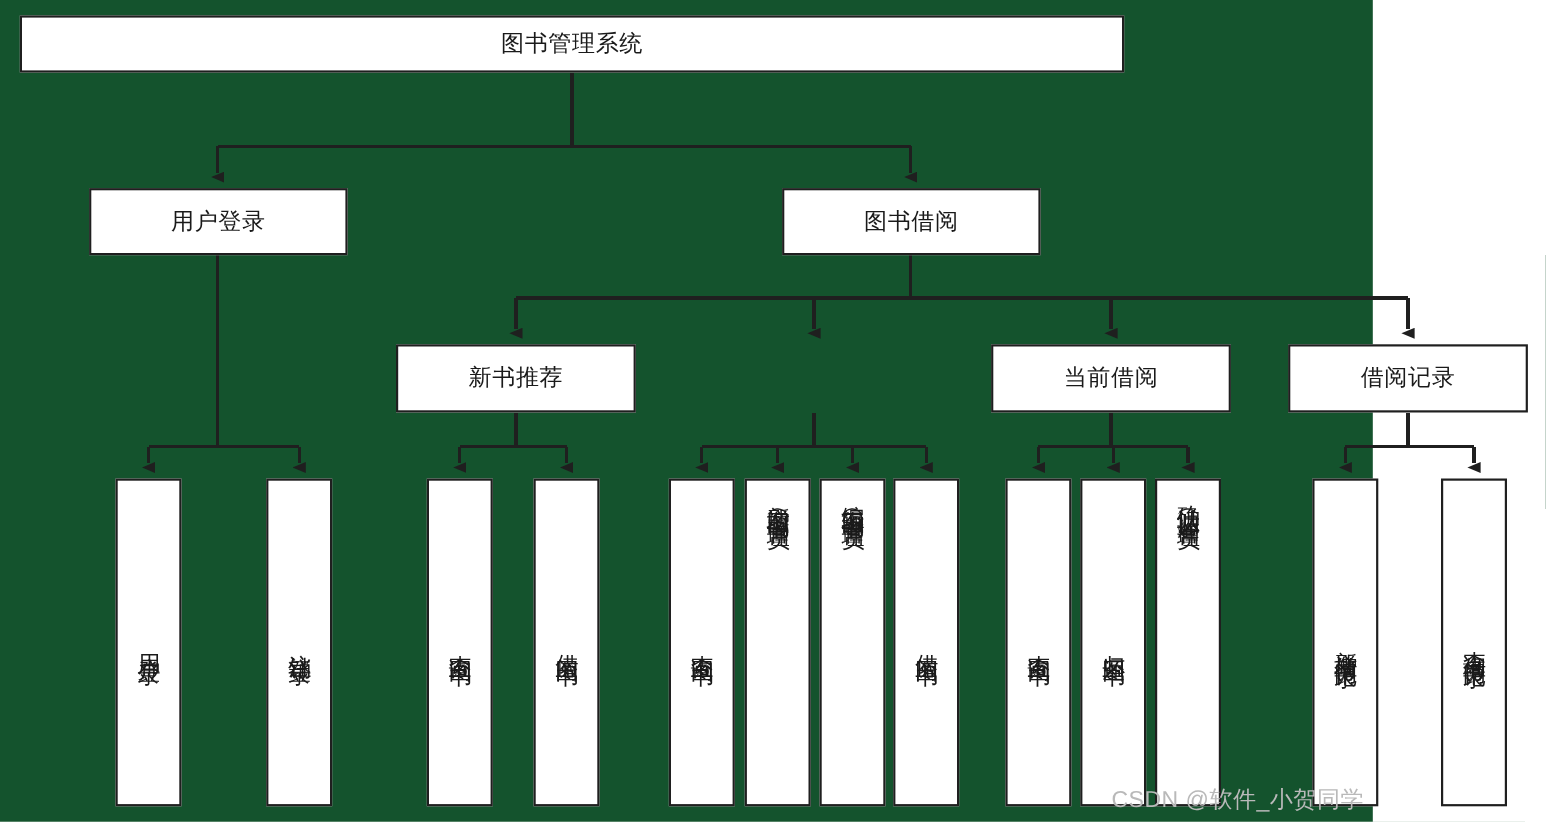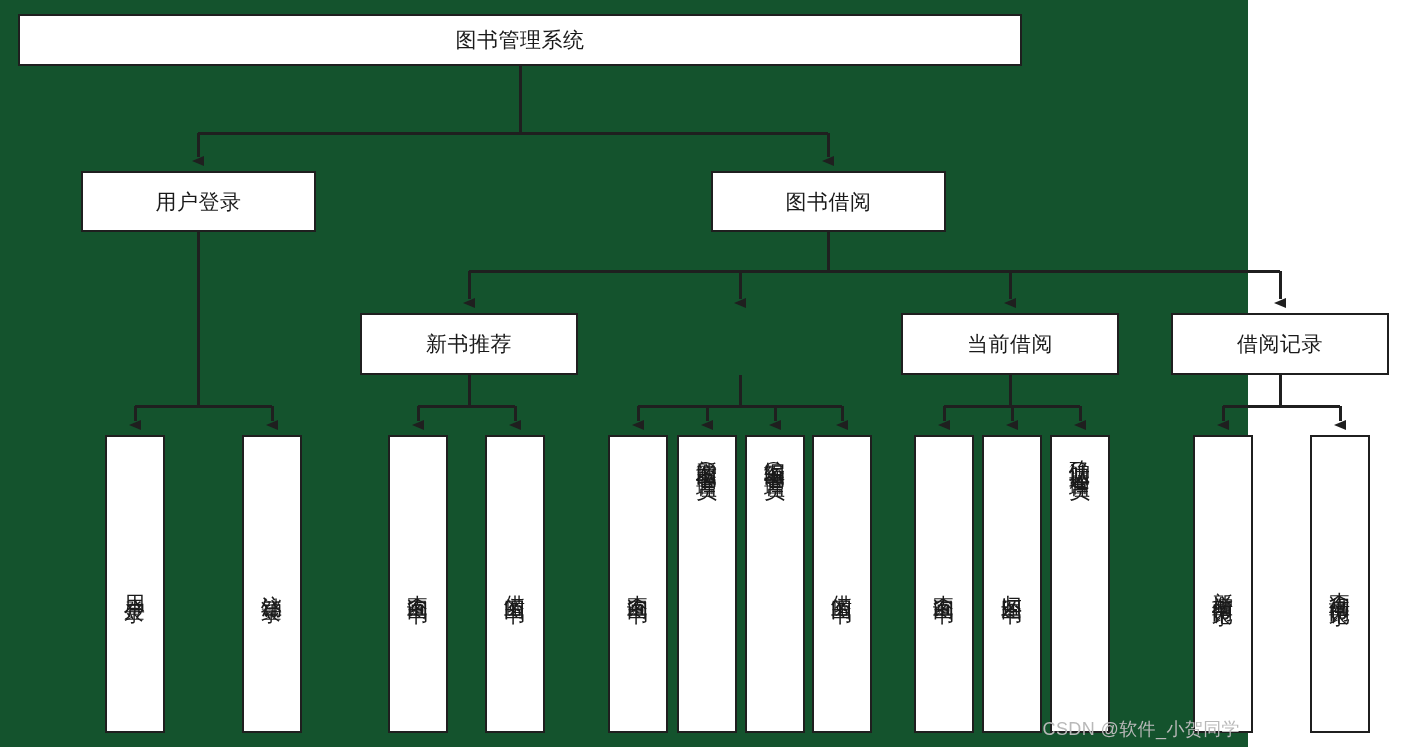--- a/index.html
+++ b/index.html
@@ -62,21 +62,21 @@
     max-height: 100%;
   }
   .node-vertical.center-text {
     align-items: center;
     padding-top: 0;
   }
   #watermark {
     position: absolute;
     right: 8px;
     bottom: 6px;
-    font-size: 18px;
+    font-size: 21px;
     color: #b9b9b9;
     font-family: "Liberation Sans", "DejaVu Sans", sans-serif;
     letter-spacing: 0.4px;
     pointer-events: none;
     white-space: nowrap;
   }
 </style>
 </head>
 <body>
 

